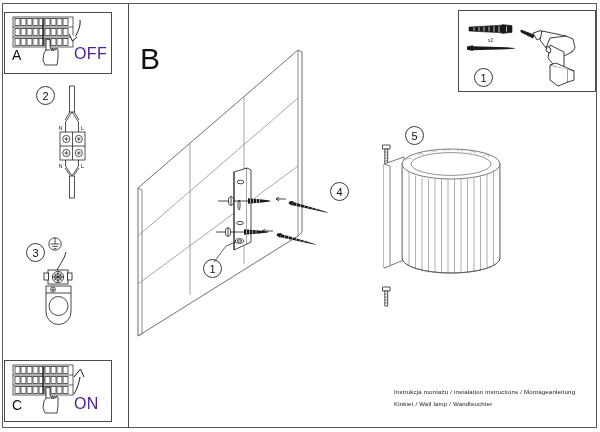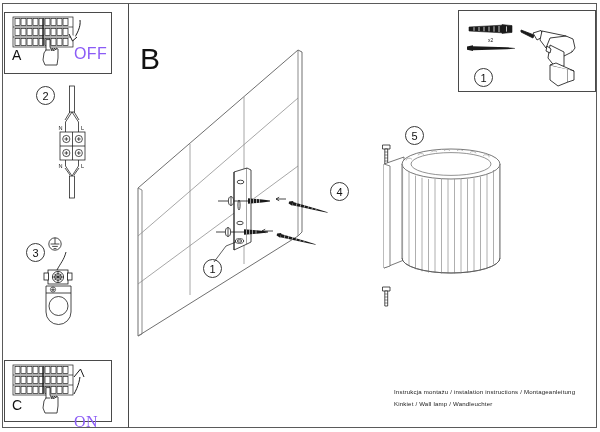--- a/index.html
+++ b/index.html
@@ -52,21 +52,21 @@
   }
   .panel-letter {
     position: absolute;
     font-size: 14px;
     color: #111;
     line-height: 1;
   }
   .state-label {
     position: absolute;
     font-size: 16px;
-    color: #8b5cf6;
+    color: #4c1d95;
     line-height: 1;
     letter-spacing: .4px;
   }
   .marker {
     position: absolute;
     width: 19px;
     height: 19px;
     border: 1px solid #3a3a3a;
     border-radius: 50%;
     font-size: 11px;
@@ -165,21 +165,21 @@
     <svg width="20" height="28" viewBox="0 0 20 28">
       <g fill="none" stroke="#1a1a1a" stroke-width="1">
         <path d="M14 2 C15 9, 11 16, 7 22"></path>
         <path d="M3 16 L6.5 23 L11 19" fill="#fff"></path>
       </g>
     </svg>
   </div>
 
   <div class="panel" id="panel-c"></div>
   <div class="panel-letter" style="left:12px; top:398px;">C</div>
-  <div class="state-label" style="left:74px; top:414px;font-family:Liberation Serif, serif;">ON</div>
+  <div class="state-label" style="left:74px; top:396px;">ON</div>
 
   <div class="sv" style="left:12px; top:364px;">
     <svg width="62" height="32" viewBox="0 0 62 32">
       <g fill="none" stroke="#1a1a1a" stroke-width="0.7">
         <rect x="1" y="1" width="60" height="30" fill="#fff"></rect>
         <line x1="1" y1="11" x2="61" y2="11"></line>
         <line x1="1" y1="21" x2="61" y2="21"></line>
         <g>
           <rect x="3" y="2.5" width="5" height="7" fill="#fff"></rect>
             <rect x="9" y="2.5" width="5" height="7" fill="#fff"></rect>

